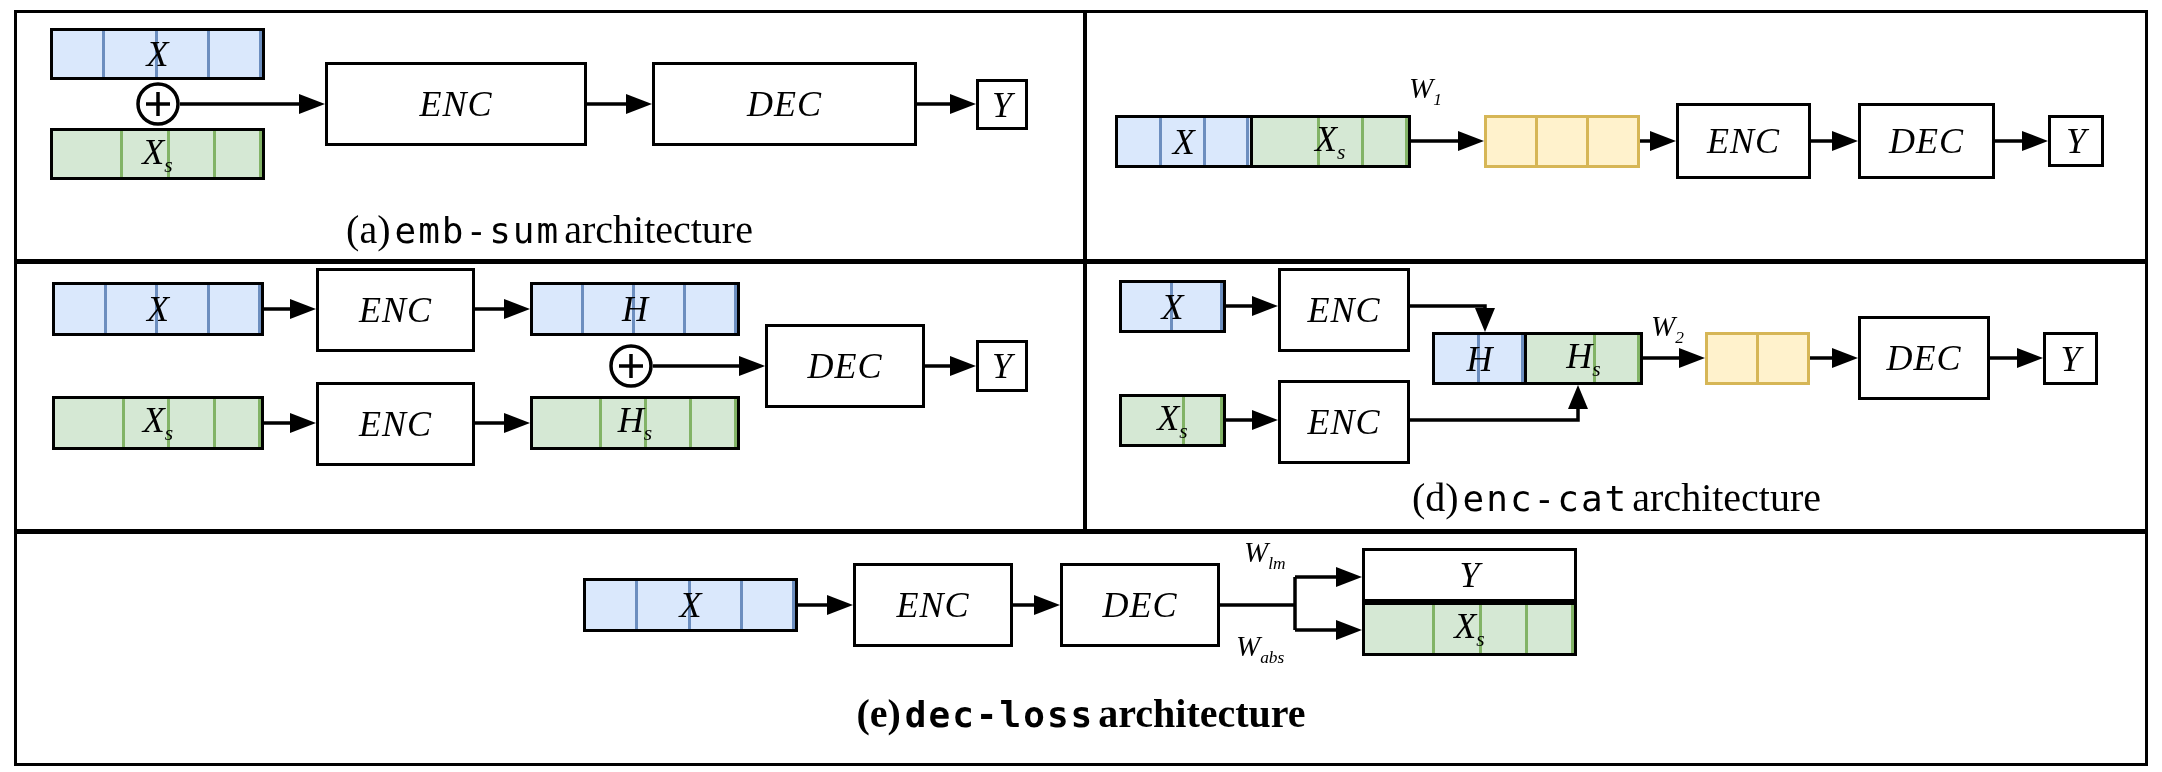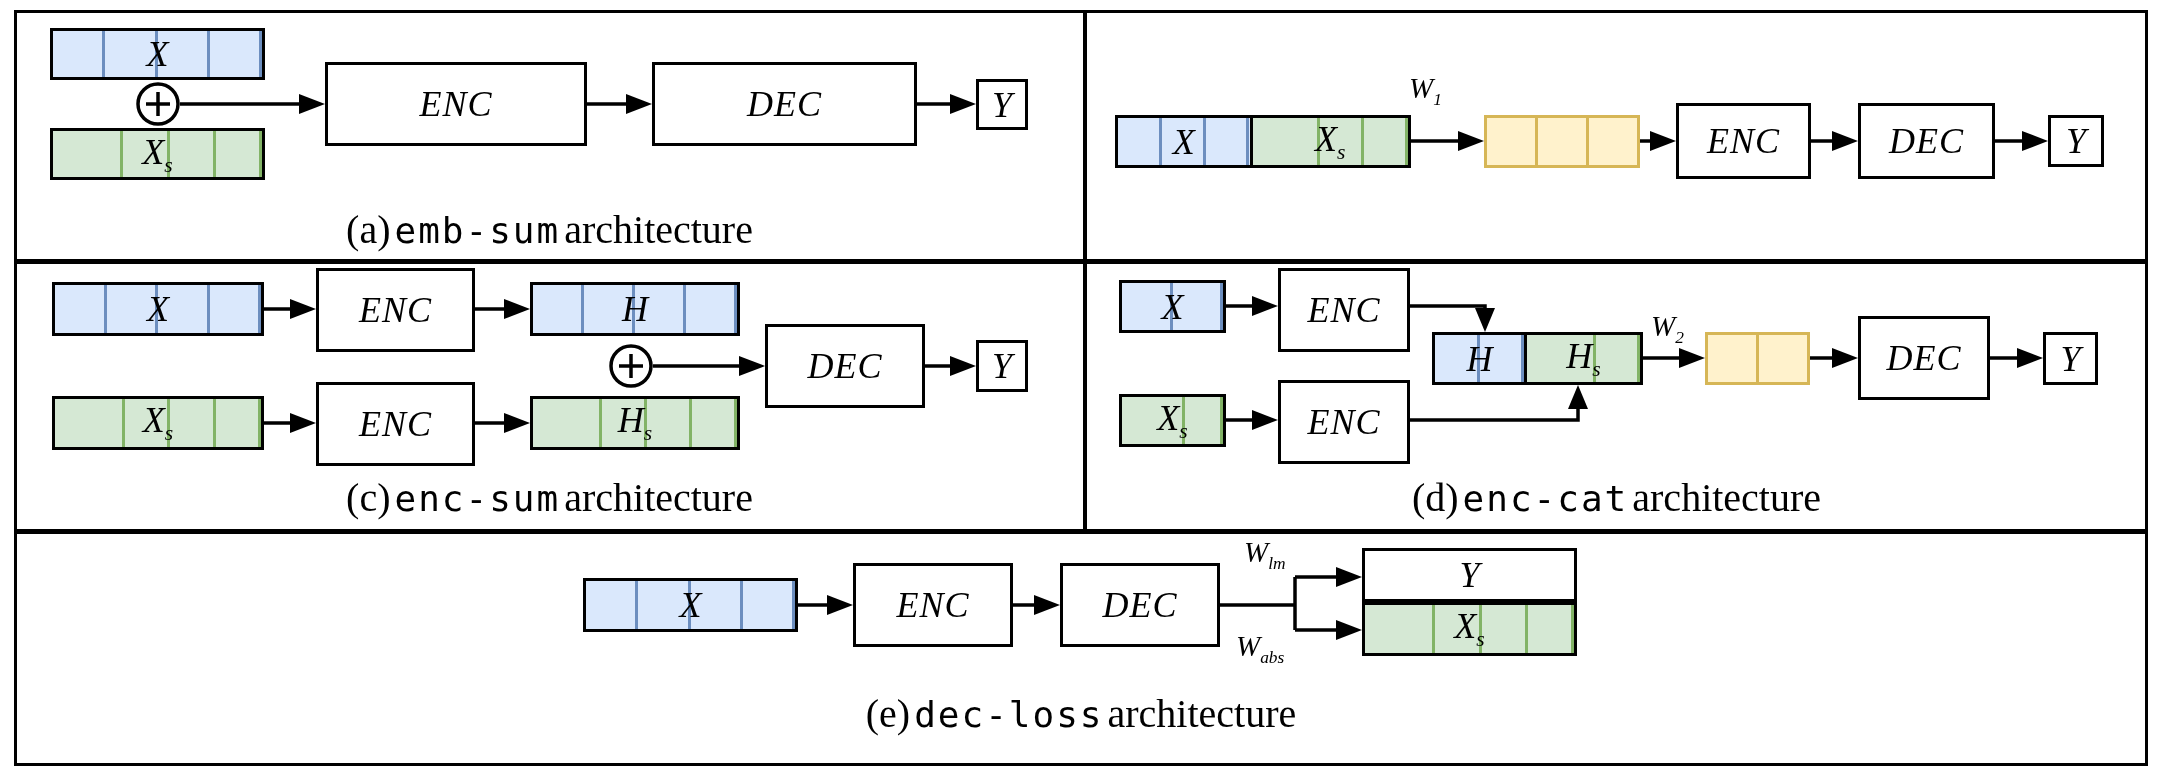--- a/index.html
+++ b/index.html
@@ -253,23 +253,20 @@
     <div class="plainbox" style="left:751px;top:62px;width:160px;height:84px;">
       <span class="lbl mid">
           <span class="t">DEC</span>
         </span>
     </div>
     <div class="plainbox" style="left:962px;top:78px;width:52px;height:52px;">
       <span class="lbl big">
           <span class="t">Y</span>
         </span>
     </div>
-    <div class="caption" style="top:212px;">
-      <span class="ser">(c)</span><span class="code">enc-sum</span><span class="ser">architecture</span>
-    </div>
   </div>
 
   <div class="panel" style="left:1085px;top:262px;width:1063px;height:270px;">
     <svg class="wires" width="1063" height="270">
       <g>
         <line x1="141" y1="44" x2="175" y2="44"></line>
           <polygon points="193,44 167,34 167,54"></polygon>
       </g>
       <g>
         <line x1="141" y1="158" x2="175" y2="158"></line>
@@ -409,18 +406,18 @@
     </div>
     <div class="segbox green" style="left:1348px;top:70px;width:215px;height:54px;">
       <i class="c"></i>
         <i class="c"></i>
         <i class="c"></i>
         <i class="c"></i>
       <span class="lbl big">
           <span class="t"><span>X</span><sub>s</sub></span>
         </span>
     </div>
-    <div class="caption" style="top:158px;">
+    <div class="caption" style="top:158px;font-weight:bold;">
       <span class="ser">(e)</span><span class="code">dec-loss</span><span class="ser">architecture</span>
     </div>
   </div>
 
 </div>
 
 </body></html>

